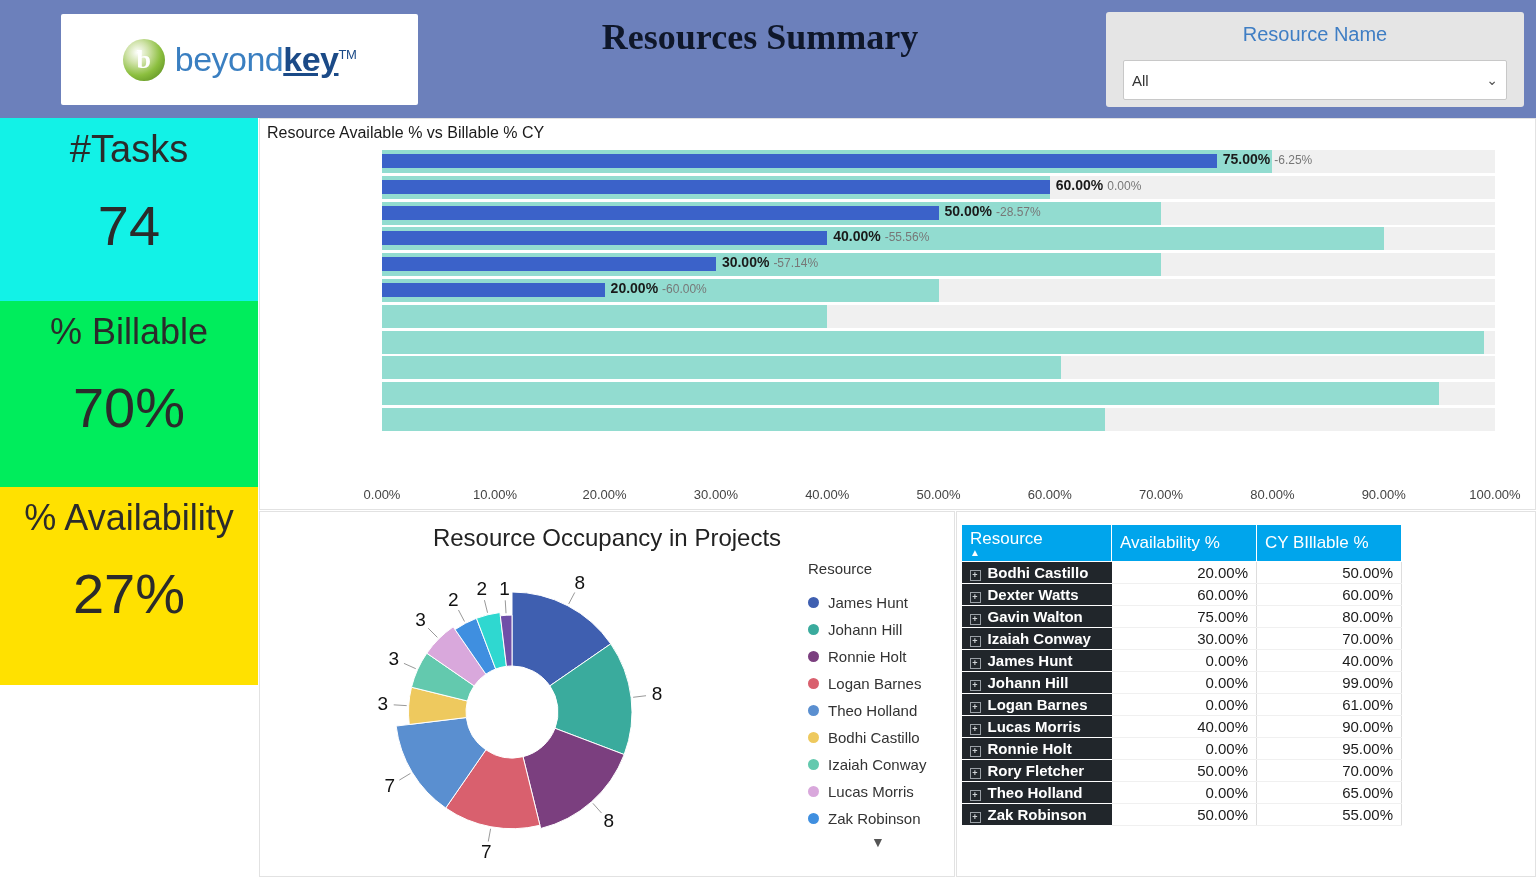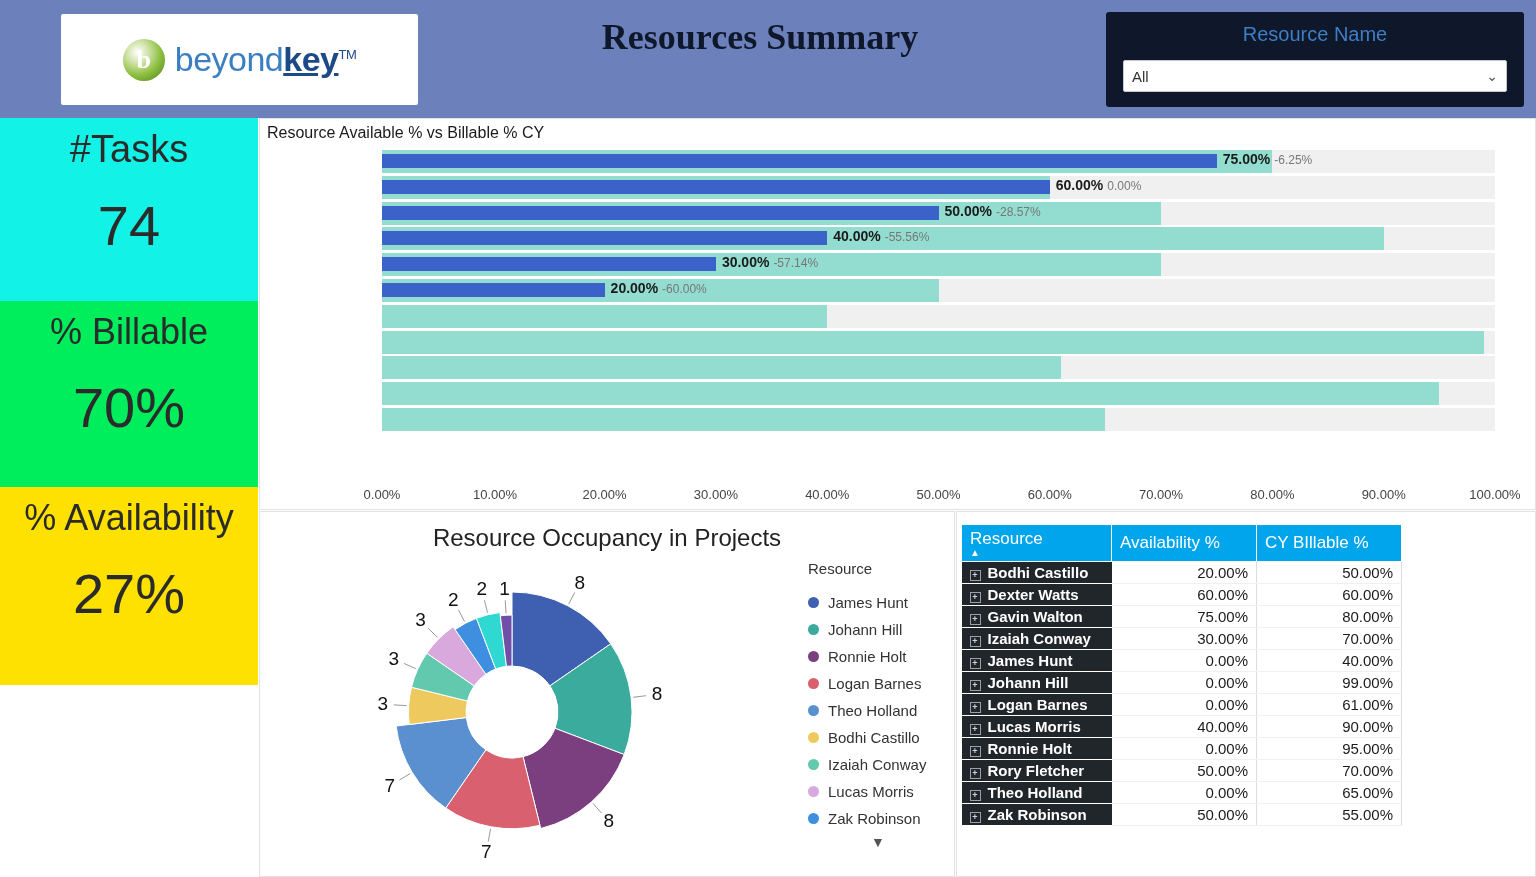--- a/index.html
+++ b/index.html
@@ -37,27 +37,27 @@
 
   .dash-title {
     position: absolute; left: 430px; top: 16px; width: 660px;
     text-align: center;
     color: #0f172a; font-size: 36px; font-weight: bold;
     font-family: "Liberation Serif", serif;
   }
 
   .slicer {
     position: absolute; left: 1106px; top: 12px; width: 418px; height: 95px;
-    background: #0f172a; border-radius: 3px;
+    background: #e5e5e5; border-radius: 3px;
   }
   .slicer-label {
     text-align: center; color: #3f7ec4; font-size: 20px; padding-top: 11px;
   }
   .slicer-select {
-    position: absolute; left: 17px; top: 48px; width: 384px; height: 32px;
+    position: absolute; left: 17px; top: 48px; width: 384px; height: 40px;
     border: 1px solid #c8c8c8; border-radius: 2px; background: #ffffff;
     display: flex; align-items: center; padding: 4px 8px;
     font-size: 15px; color: #333333;
   }
   .slicer-select .chev { margin-left: auto; color: #555; font-size: 14px; }
 
   
   .kpis { position: absolute; left: 0; top: 118px; width: 258px; height: 759px; }
   .kpi { position: relative; width: 258px; height: 189px; }
   .kpi .kpi-title {

